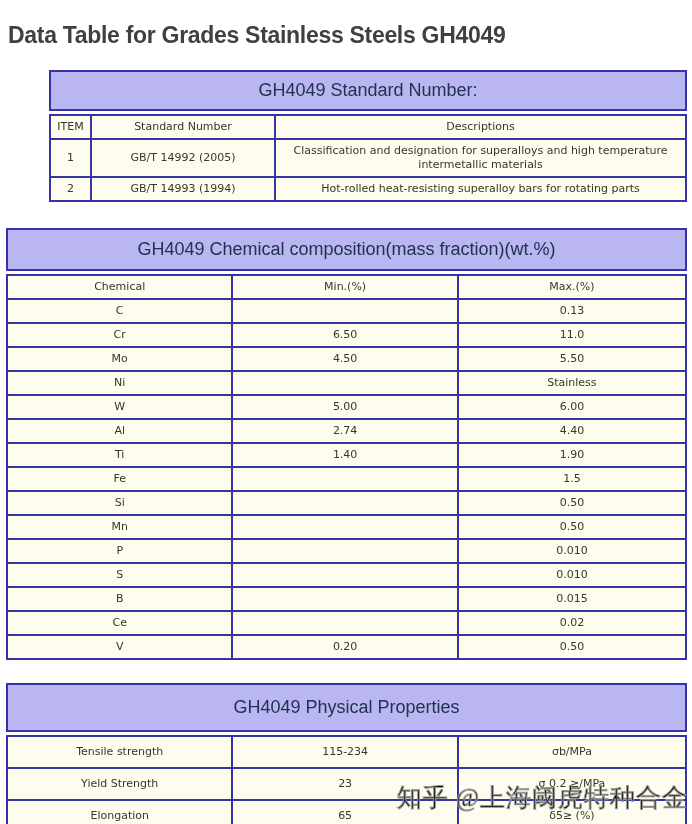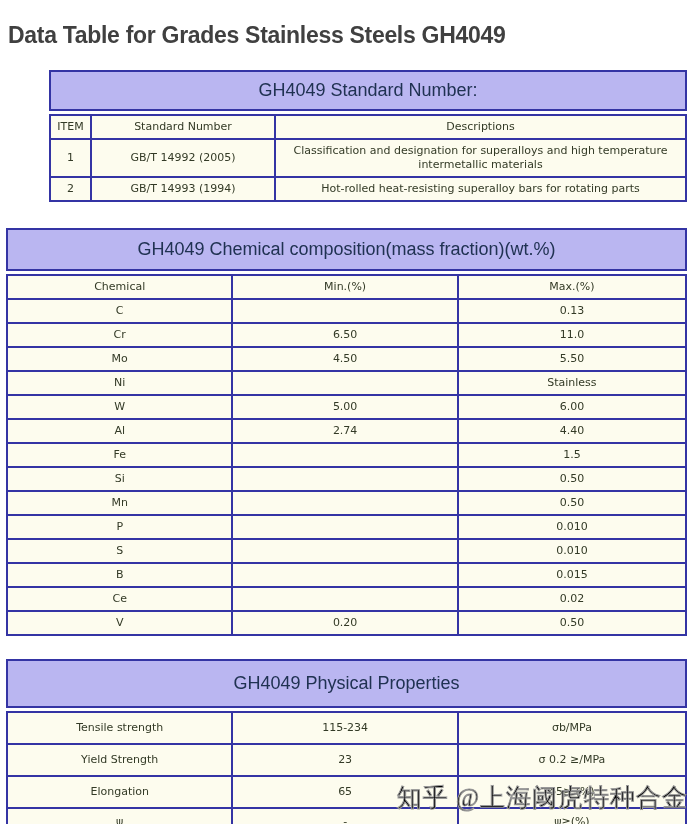--- a/index.html
+++ b/index.html
@@ -119,20 +119,25 @@
           <td>W</td>
           <td>5.00</td>
           <td>6.00</td>
         </tr>
         <tr>
           <td>Al</td>
           <td>2.74</td>
           <td>4.40</td>
         </tr>
         <tr>
+          <td>Ti</td>
+          <td>1.40</td>
+          <td>1.90</td>
+        </tr>
+        <tr>
           <td>Fe</td>
           <td></td>
           <td>1.5</td>
         </tr>
         <tr>
           <td>Si</td>
           <td></td>
           <td>0.50</td>
         </tr>
         <tr>

